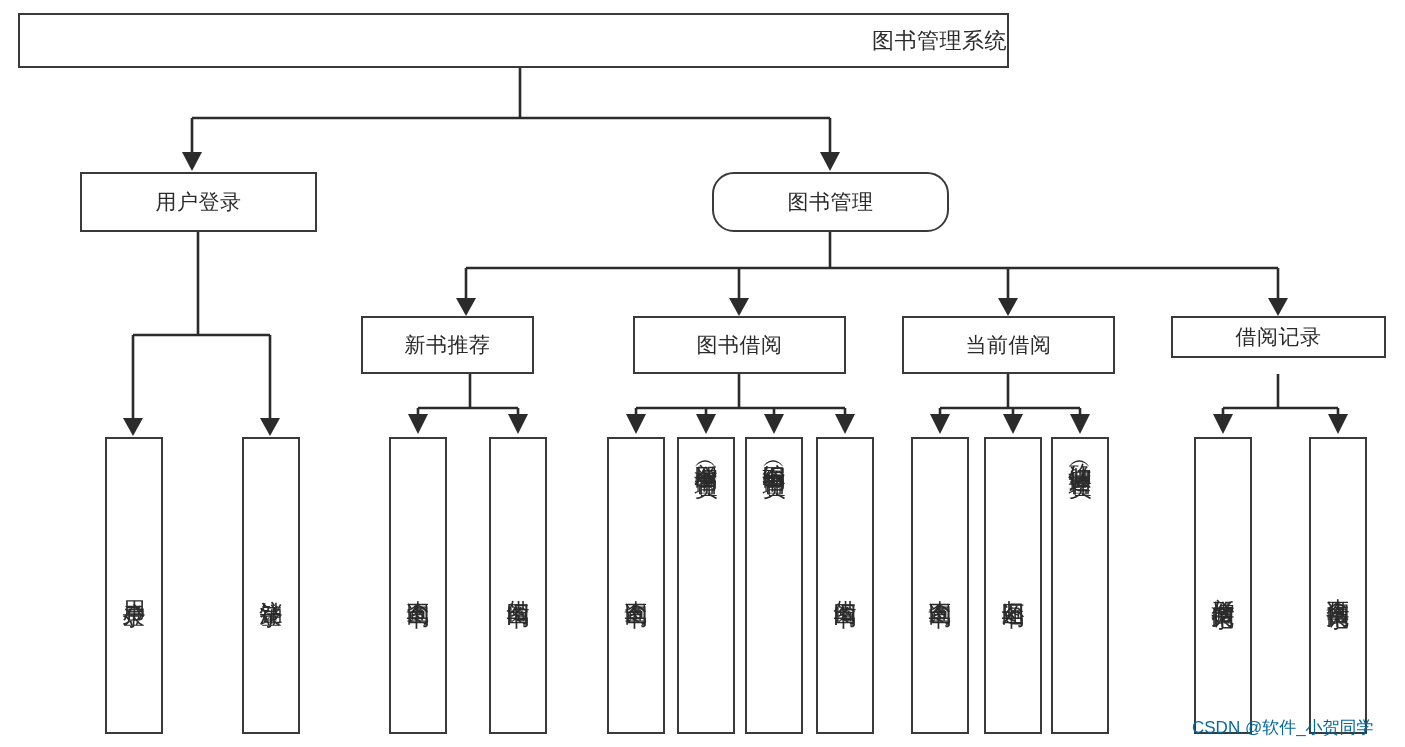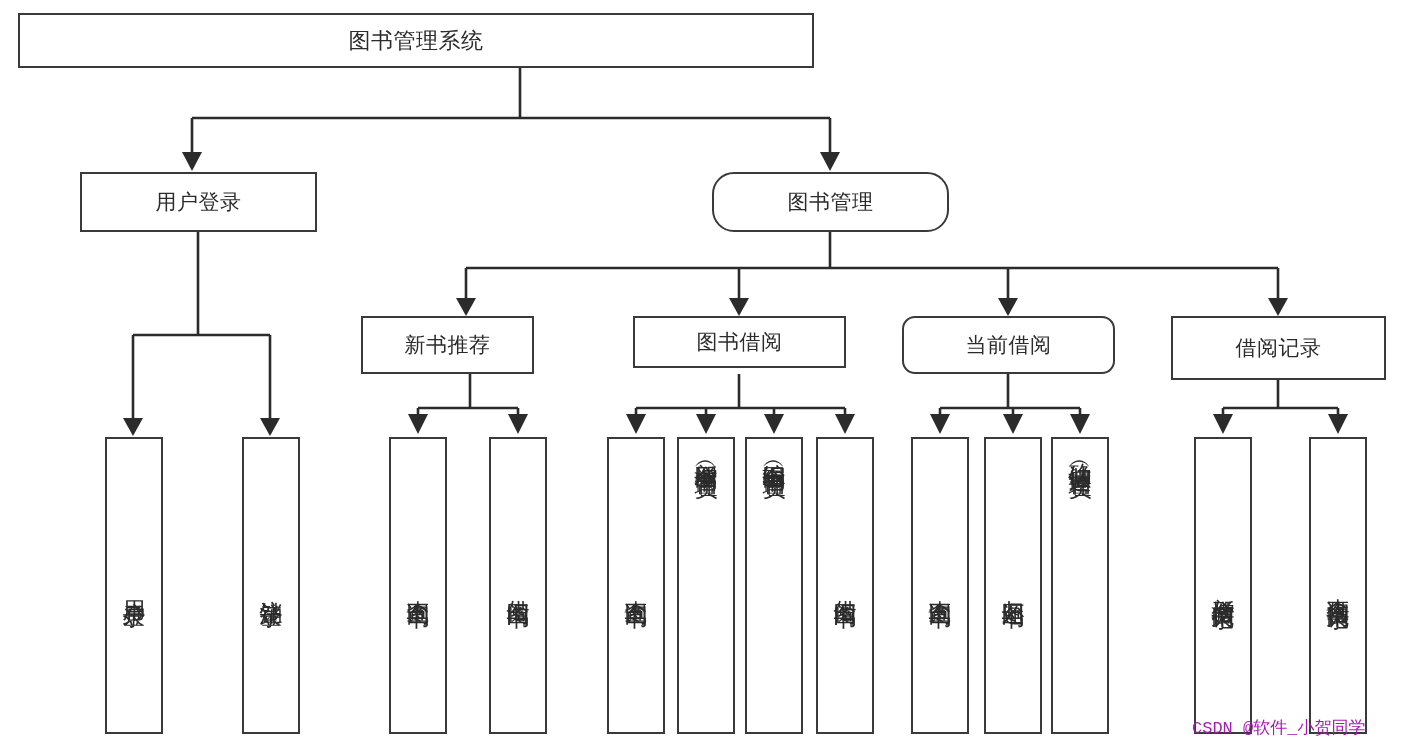--- a/index.html
+++ b/index.html
@@ -63,25 +63,25 @@
     line-height: 1.0;
     letter-spacing: 2px;
     white-space: nowrap;
   }
   .node.vert.mid {
     align-items: center;
     padding-top: 0;
   }
   .watermark {
     position: absolute;
-    color: #a21caf;
+    color: #0369a1;
     font-size: 17px;
     white-space: nowrap;
     z-index: 3;
-    font-family: Liberation Mono, monospace;
+    font-family: Liberation Sans, sans-serif;
   }
 </style>
 </head>
 <body>
 
 <div id="diagram-canvas">
 
   <svg id="wires" viewBox="0 0 1405 747" width="1405" height="747">
     <defs>
       <marker id="arrow" viewBox="0 0 12 12" refX="6" refY="11" markerWidth="11" markerHeight="11" orient="auto-start-reverse">
@@ -146,45 +146,45 @@
 
       <path d="M 1278 374 L 1278 408"></path>
       <path d="M 1223 408 L 1338 408"></path>
       <path d="M 1223 408 L 1223 418"></path>
       <polygon points="1213,414 1233,414 1223,434" fill="#2b2b2b" stroke="none"></polygon>
       <path d="M 1338 408 L 1338 418"></path>
       <polygon points="1328,414 1348,414 1338,434" fill="#2b2b2b" stroke="none"></polygon>
     </g>
   </svg>
 
-  <div class="node horiz root" style="left:18px; top:13px; width:796px; height:55px;">
+  <div class="node horiz root" style="left:18px; top:13px; width:991px; height:55px;justify-content:flex-end;">
     <span class="label">图书管理系统</span>
   </div>
 
   <div class="node horiz" style="left:80px; top:172px; width:237px; height:60px;">
     <span class="label">用户登录</span>
   </div>
 
   <div class="node horiz" style="left:712px; top:172px; width:237px; height:60px;border-radius:22px;">
     <span class="label">图书管理</span>
   </div>
 
   <div class="node horiz" style="left:361px; top:316px; width:173px; height:58px;">
     <span class="label">新书推荐</span>
   </div>
 
-  <div class="node horiz" style="left:633px; top:316px; width:213px; height:52px;">
+  <div class="node horiz" style="left:633px; top:316px; width:213px; height:58px;">
     <span class="label">图书借阅</span>
   </div>
 
-  <div class="node horiz" style="left:902px; top:316px; width:213px; height:58px;border-radius:13px;">
+  <div class="node horiz" style="left:902px; top:316px; width:213px; height:58px;">
     <span class="label">当前借阅</span>
   </div>
 
-  <div class="node horiz" style="left:1171px; top:316px; width:215px; height:64px;">
+  <div class="node horiz" style="left:1171px; top:316px; width:215px; height:42px;">
     <span class="label">借阅记录</span>
   </div>
 
   <div class="node vert mid" style="left:105px; top:437px; width:58px; height:297px;">
     <span class="label">用户登录</span>
   </div>
 
   <div class="node vert mid" style="left:242px; top:437px; width:58px; height:297px;">
     <span class="label">注销登录</span>
   </div>

